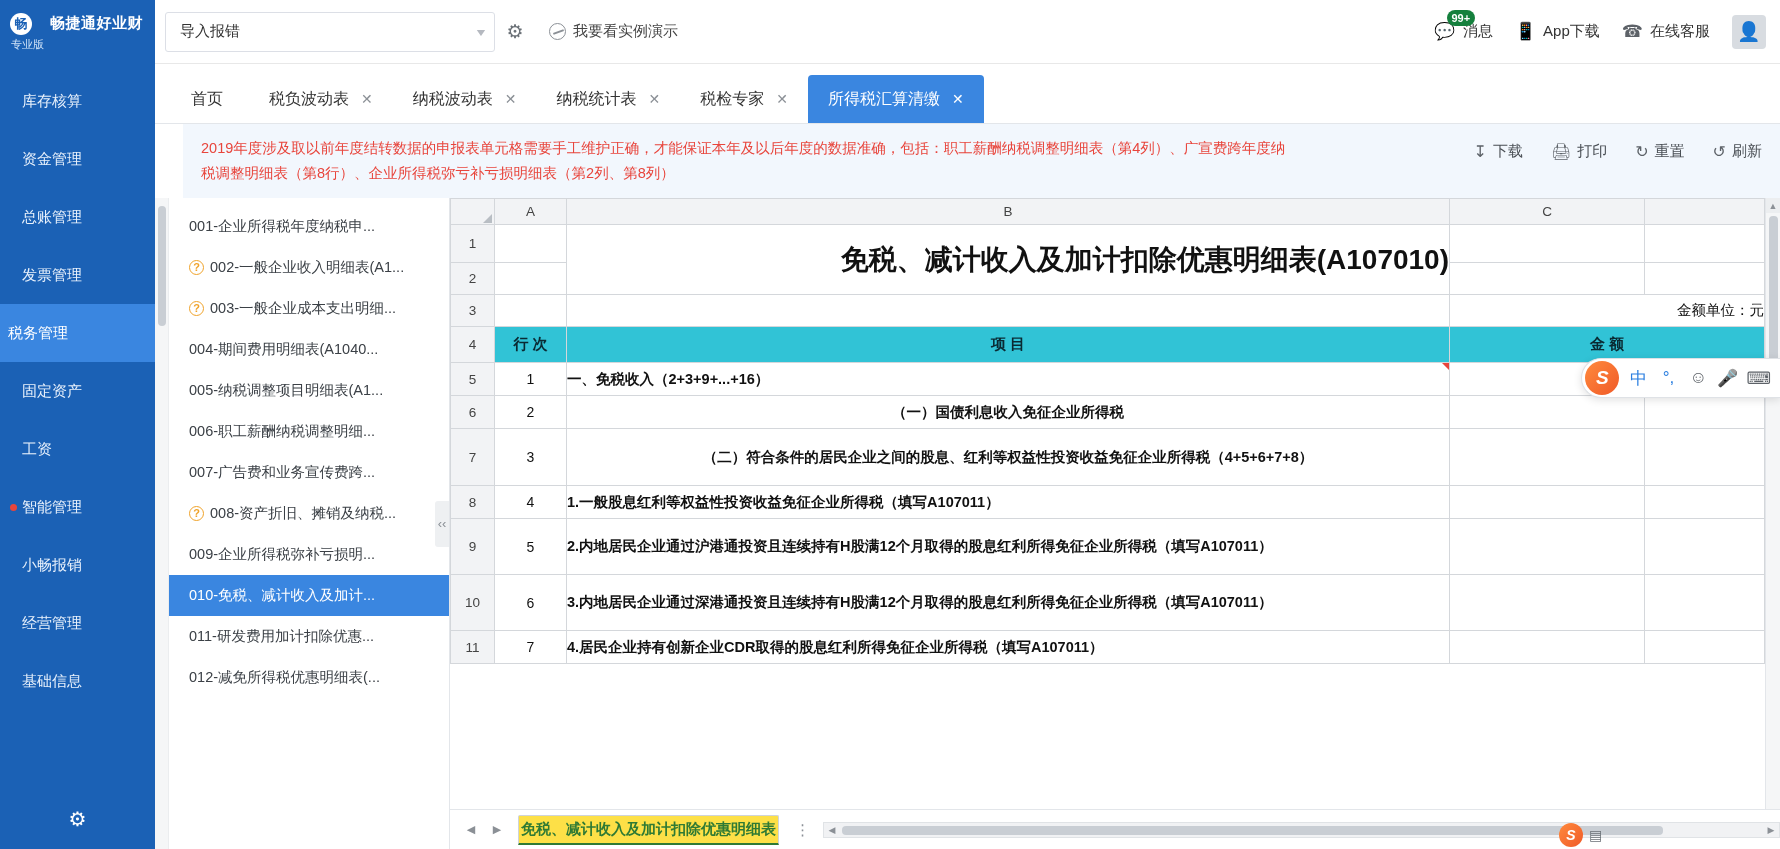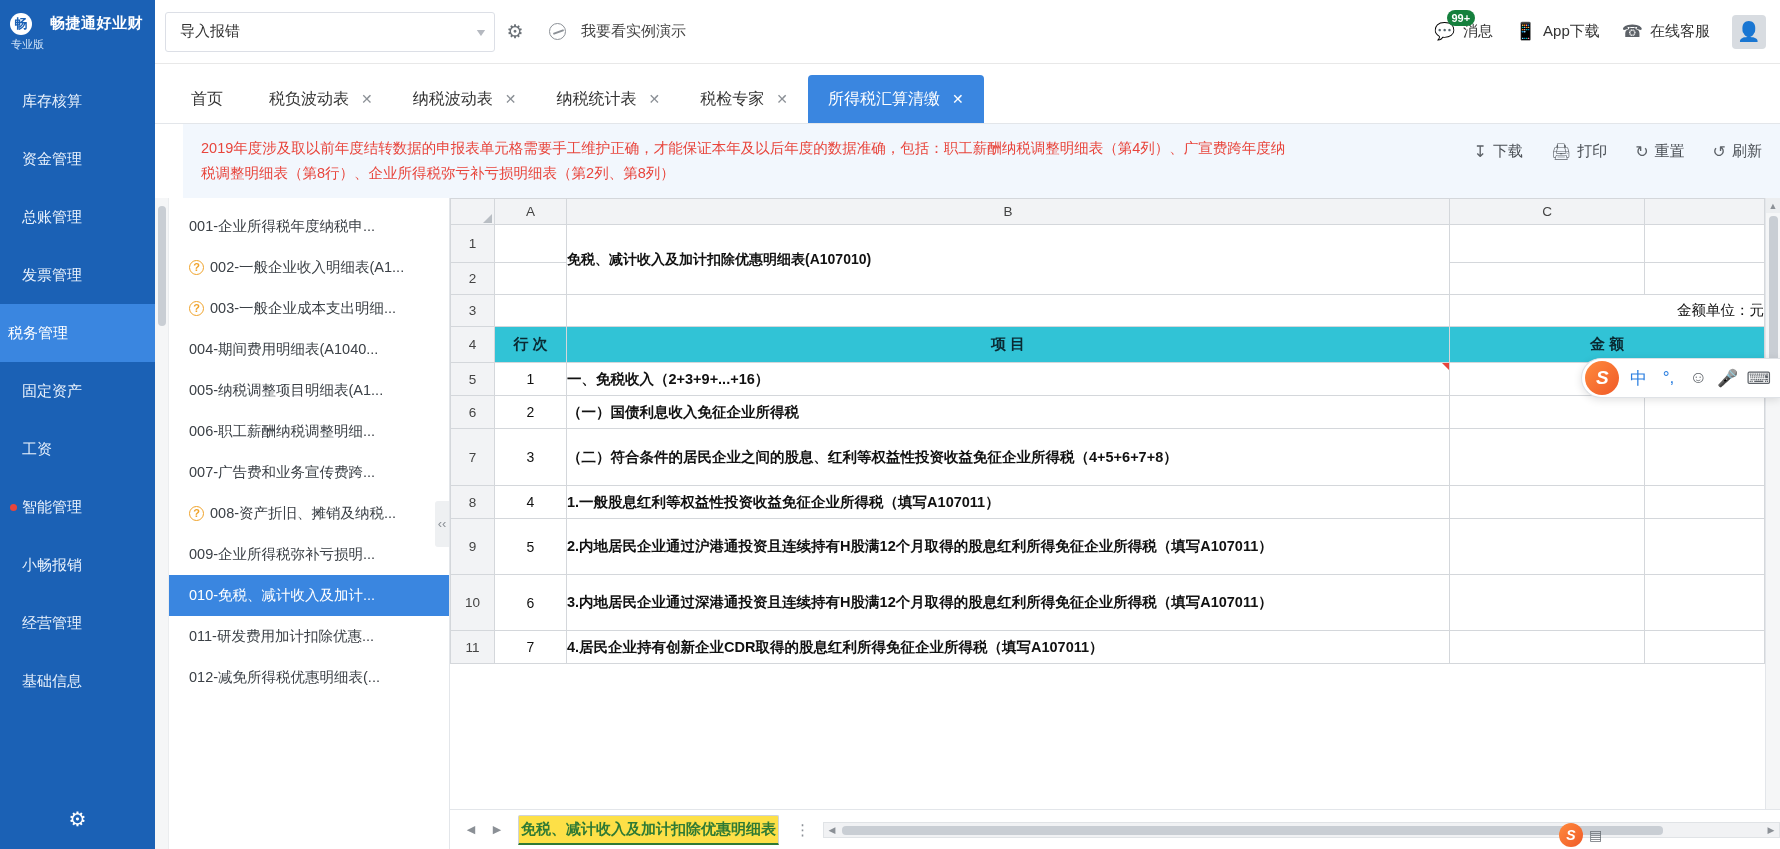--- a/index.html
+++ b/index.html
@@ -65,21 +65,21 @@
     display: flex; align-items: center; padding: 0 10px 0 14px;
     color: #333; font-size: 15px; cursor: pointer; background: #fff;
   }
   .select-box .val { flex: 1; }
   .chev { color: #b5b9c0; font-size: 12px; transform: scaleX(1.4); }
   .icon-btn {
     width: 40px; height: 40px; display: flex; align-items: center; justify-content: center;
     color: #6b7177; cursor: pointer; font-size: 19px;
   }
   .demo-link {
-    display: flex; align-items: center; gap: 15px; color: #444;
+    display: flex; align-items: center; gap: 7px; color: #444;
     font-size: 15px; margin-left: 14px; cursor: pointer;
   }
   .demo-link .ring {
     width: 17px; height: 17px; border: 1.6px solid #8b9096; border-radius: 50%;
     display: inline-block; position: relative;
   }
   .demo-link .ring::after {
     content: ""; position: absolute; left: 3px; top: 7px;
     width: 11px; height: 2px; background: #8b9096; transform: rotate(-20deg);
   }
@@ -185,30 +185,30 @@
   .rowhead {
     width: 44px; height: 100%; background: #f2f3f5; text-align: center;
     font-size: 13.5px; color: #444;
   }
   .cell { font-size: 14px; color: #111; padding: 4px 6px; vertical-align: middle; }
   .c-a { width: 72px; text-align: center; }
   .c-c { width: 195px; }
   .c-d { width: 120px; }
 
   .title-cell {
-    text-align: left; font-size: 14px; font-weight: bold; color: #111;
+    text-align: right; font-size: 28px; font-weight: bold; color: #111;
     height: 44px;
   }
   .unit-cell { text-align: right; font-size: 14.5px; color: #111; padding-right: 8px; }
   .hdr-band {
     background: #31c3d6; color: #0a2a33; font-weight: bold; text-align: center;
     font-size: 15px; height: 36px;
   }
   .row-label { font-weight: bold; font-size: 14.5px; color: #111; }
-  .ind1 { padding-left: 18px; }
+  .ind1 { padding-left: 18px; text-align: center; }
   .ind2 { padding-left: 36px; }
   .ind3 { padding-left: 52px; }
   .red-tri {
     position: relative;
   }
   .red-tri::after {
     content: ""; position: absolute; right: 0; top: 0;
     border-left: 7px solid transparent; border-top: 7px solid #e8453c;
   }
   .blank-c { background: #fff; }

